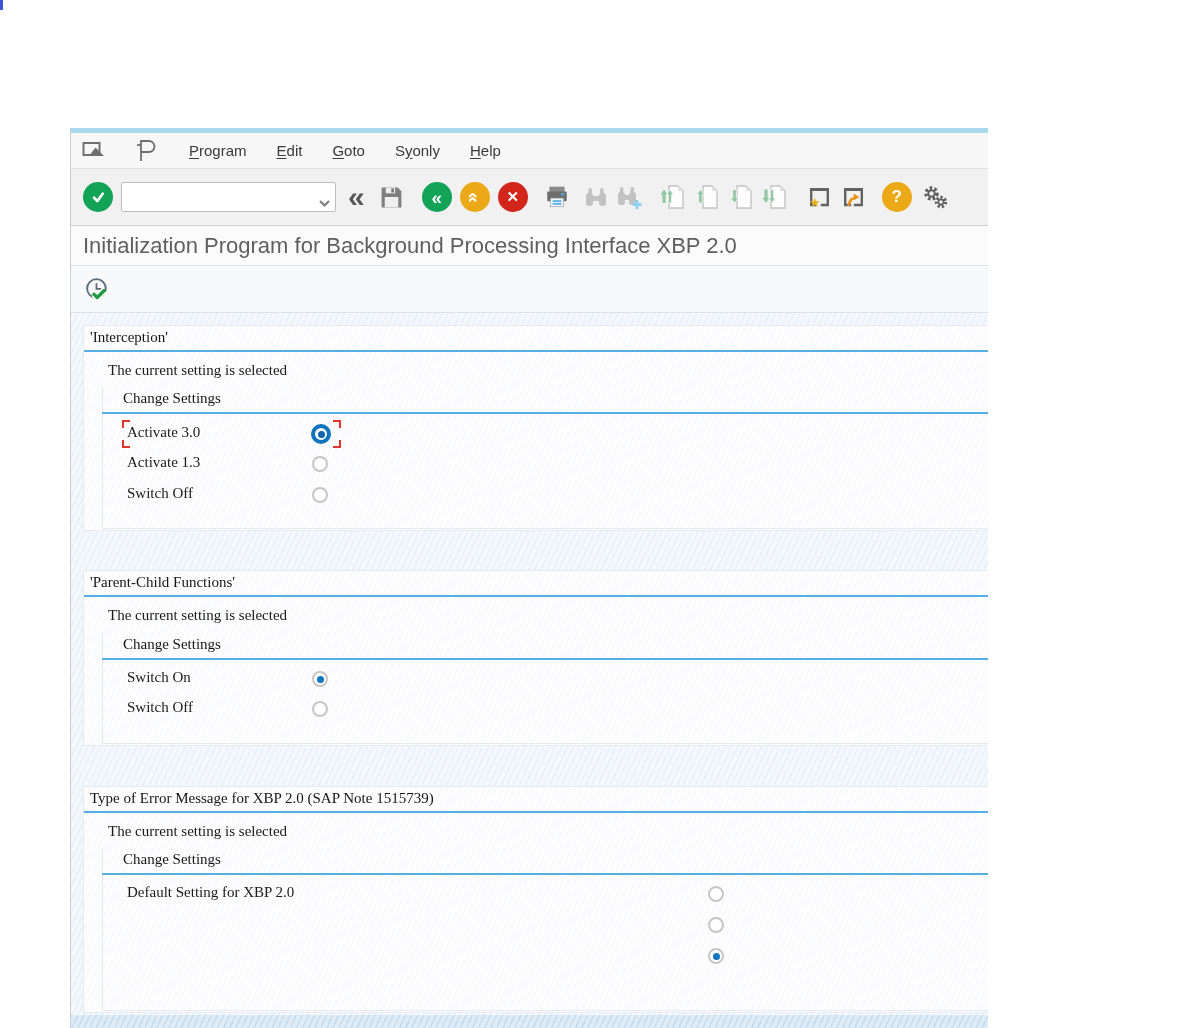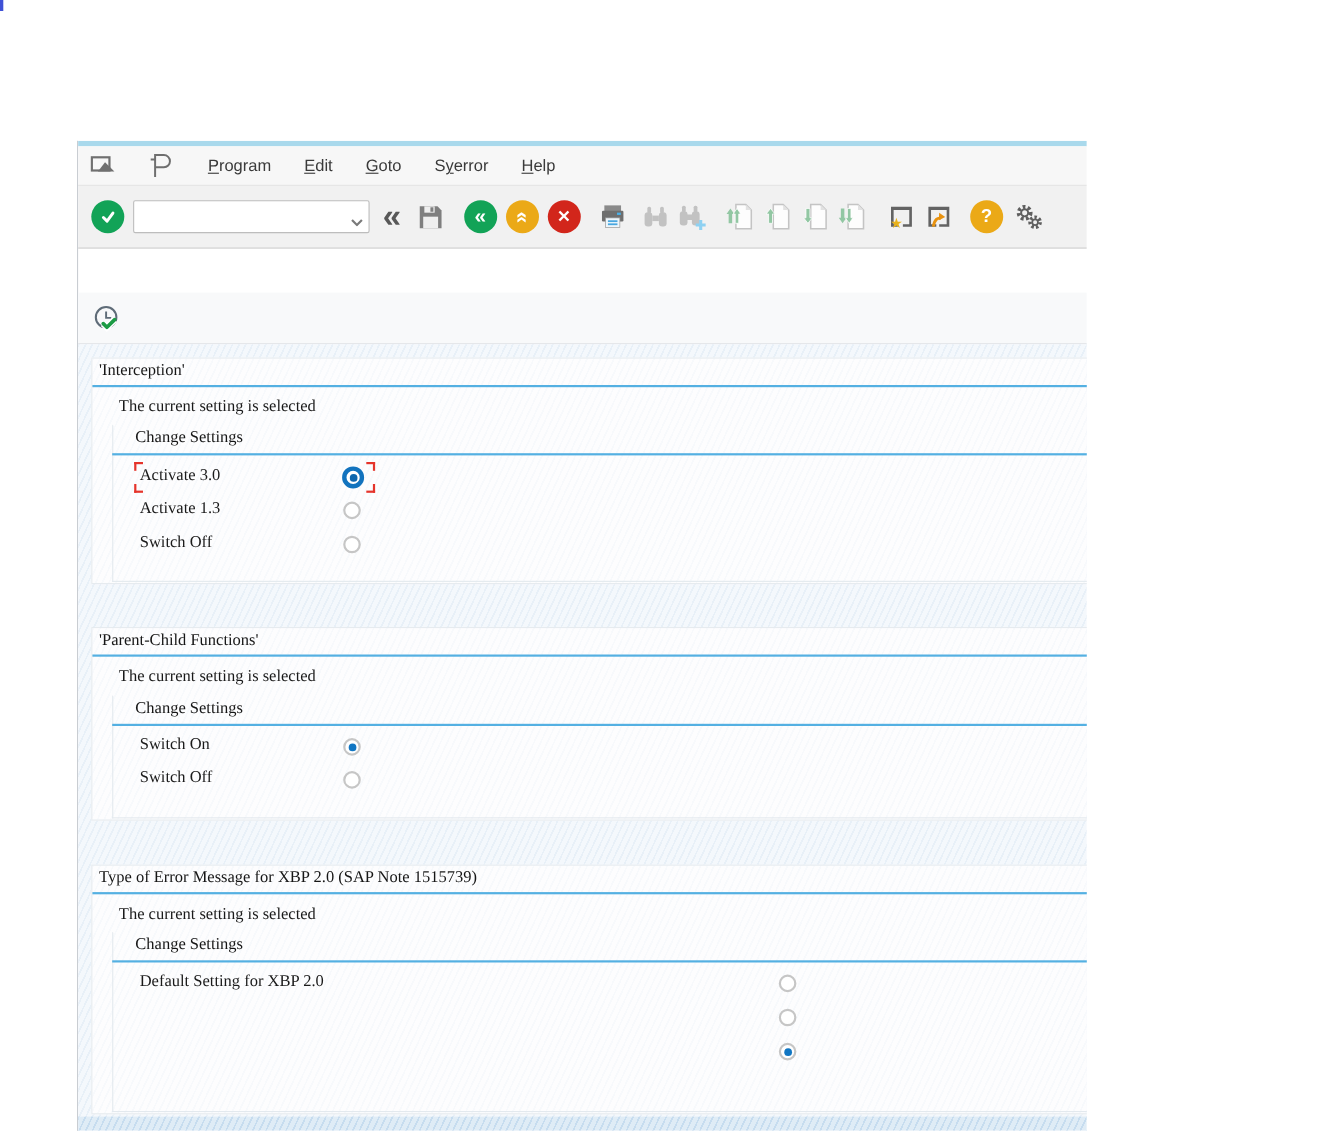--- a/index.html
+++ b/index.html
@@ -106,21 +106,21 @@
     </span>
     <span class="mb-icon p">
       <svg width="24" height="26" viewBox="0 0 24 26">
         <path d="M7 23 V3 h8 a5.5 5.5 0 0 1 0 11 H7" fill="none" stroke="#6f6f6f" stroke-width="1.8"></path>
         <path d="M3 7 h4" stroke="#6f6f6f" stroke-width="1.8" fill="none"></path>
       </svg>
     </span>
     <span class="menu-item"><span></span><span class="u">P</span><span>rogram</span></span>
     <span class="menu-item"><span></span><span class="u">E</span><span>dit</span></span>
     <span class="menu-item"><span></span><span class="u">G</span><span>oto</span></span>
-    <span class="menu-item"><span>S</span><span class="u">y</span><span>error</span></span>
+    <span class="menu-item"><span>S</span><span class="u">y</span><span>only</span></span>
     <span class="menu-item"><span></span><span class="u">H</span><span>elp</span></span>
   </div>
 
   <div class="toolbar">
     <button class="tbtn">
       <span class="circle c-green">
           <svg width="16" height="16" viewBox="0 0 24 24">
             <path d="M6 13 l5 5 L19 7" fill="none" stroke="#fff" stroke-width="4" stroke-linecap="round" stroke-linejoin="round"></path>
           </svg>
         </span>
@@ -239,20 +239,23 @@
     <button class="tbtn ml10">
       <svg width="27" height="27" viewBox="0 0 27 27" fill="none" stroke="#5f5f5f">
         <circle cx="9.5" cy="9.5" r="5.4" stroke-width="3.6" stroke-dasharray="2.5 2.1"></circle>
         <circle cx="9.5" cy="9.5" r="3.2" stroke-width="1.8"></circle>
         <circle cx="19" cy="18" r="4.6" stroke-width="3.2" stroke-dasharray="2.2 1.9"></circle>
         <circle cx="19" cy="18" r="2.6" stroke-width="1.6"></circle>
       </svg>
     </button>
   </div>
 
+  <div class="titlebar">
+    <span class="title">Initialization Program for Background Processing Interface XBP 2.0</span>
+  </div>
 
   <div class="apptoolbar">
     <button class="tbtn">
       <svg width="27" height="27" viewBox="0 0 26 26">
         <circle cx="12" cy="12" r="9" fill="none" stroke="#5f6c78" stroke-width="1.8"></circle>
         <path d="M12 7 v5.5 h4.5" fill="none" stroke="#5f6c78" stroke-width="1.7"></path>
         <path d="M9.5 17.5 l3.2 3.2 L19.5 14" fill="none" stroke="#fff" stroke-width="6"></path>
         <path d="M9.5 17.5 l3.2 3.2 L19.5 14" fill="none" stroke="#1c9b44" stroke-width="3.2" stroke-linecap="round" stroke-linejoin="round"></path>
       </svg>
     </button>

